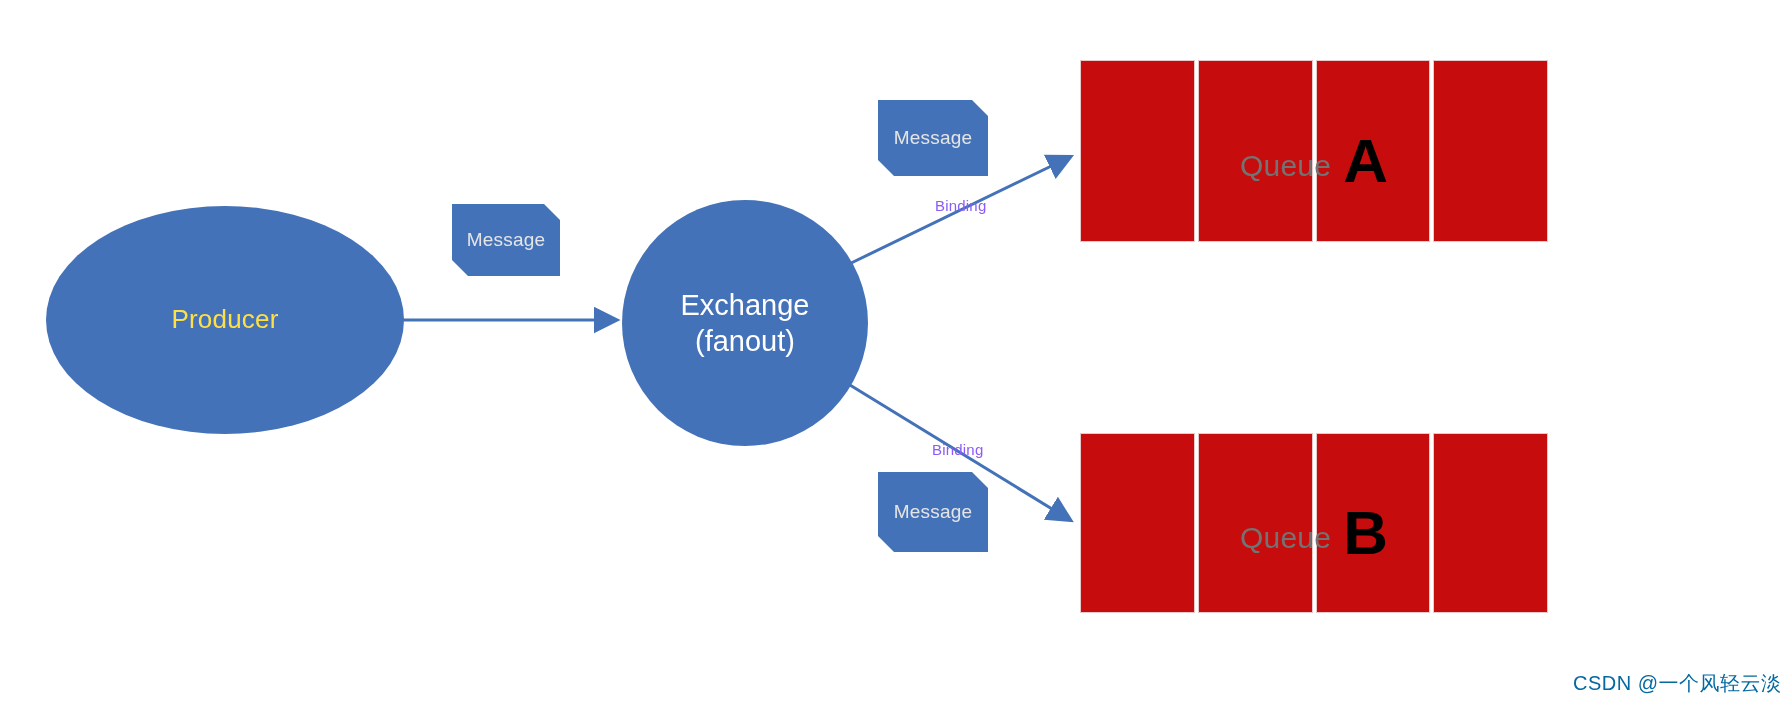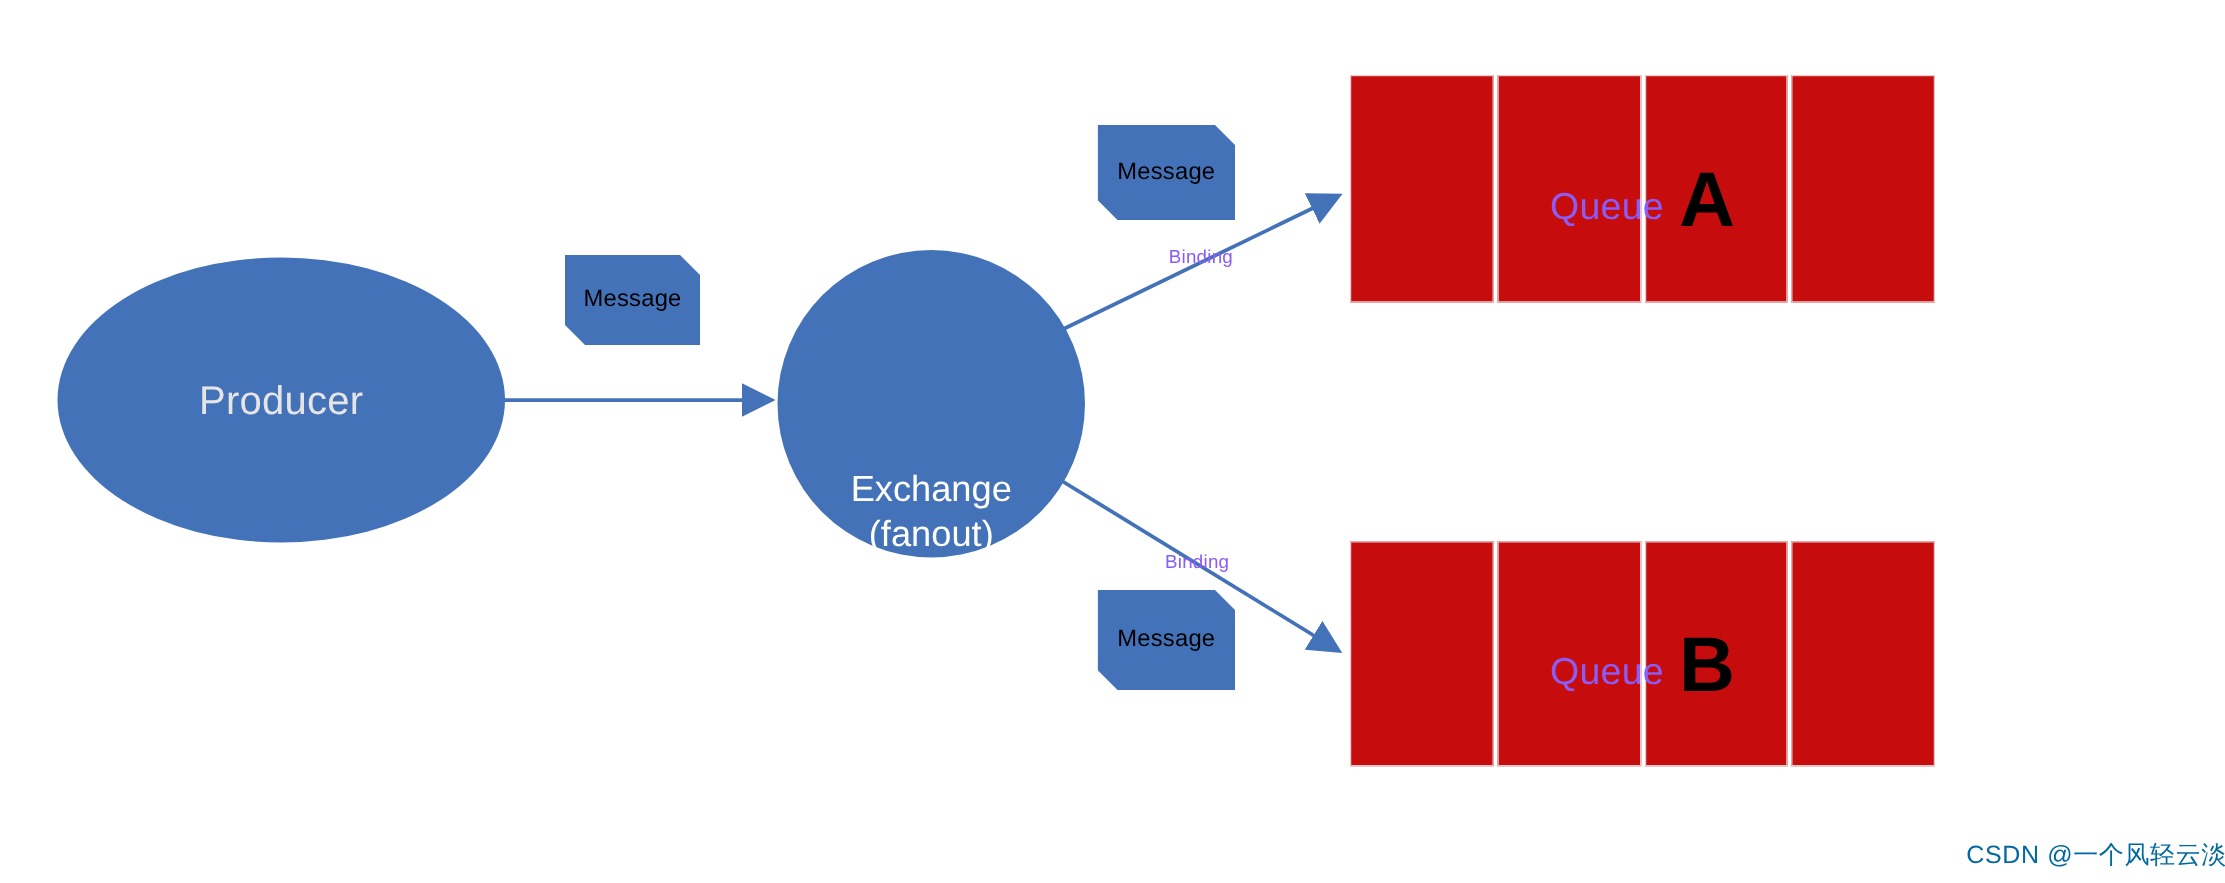--- a/index.html
+++ b/index.html
@@ -29,56 +29,56 @@
   
   .ellipse-node {
     position: absolute;
     border-radius: 50%;
     background: #4472b8;
     display: flex;
     align-items: center;
     justify-content: center;
   }
   .ellipse-node .node-label {
-    color: #e5e5e5;
-    font-size: 32px;
+    color: #fde047;
+    font-size: 26px;
     line-height: 1.15;
     text-align: center;
     font-weight: 400;
     letter-spacing: .2px;
   }
 
   
   .circle-node {
     position: absolute;
     border-radius: 50%;
     background: #4472b8;
     display: flex;
-    align-items: flex-end;
+    align-items: center;
     justify-content: center;
   }
   .circle-node .node-label {
     color: #ffffff;
     font-size: 29px;
     line-height: 1.25;
     text-align: center;
     white-space: pre-line;
   }
 
   
   .msg-node {
     position: absolute;
     background: #4472b8;
     display: flex;
     align-items: center;
     justify-content: center;
     clip-path: polygon(0 0, calc(100% - 16px) 0, 100% 16px, 100% 100%, 16px 100%, 0 calc(100% - 16px));
   }
   .msg-node .node-label {
-    color: #000000;
+    color: #e5e5e5;
     font-size: 19px;
     text-align: left;
     letter-spacing: .2px;
   }
 
   
   .queue-node {
     position: absolute;
     display: flex;
     background: #ffffff;
@@ -94,21 +94,21 @@
   }
   .queue-caption {
     position: absolute;
     display: flex;
     align-items: baseline;
     justify-content: center;
     pointer-events: none;
     white-space: nowrap;
   }
   .queue-caption .q-word {
-    color: #8b5cf6;
+    color: #737373;
     font-size: 30px;
     letter-spacing: .2px;
   }
   .queue-caption .q-letter {
     color: #000000;
     font-size: 62px;
     font-weight: 700;
     line-height: .9;
     margin-left: 12px;
     position: relative;

